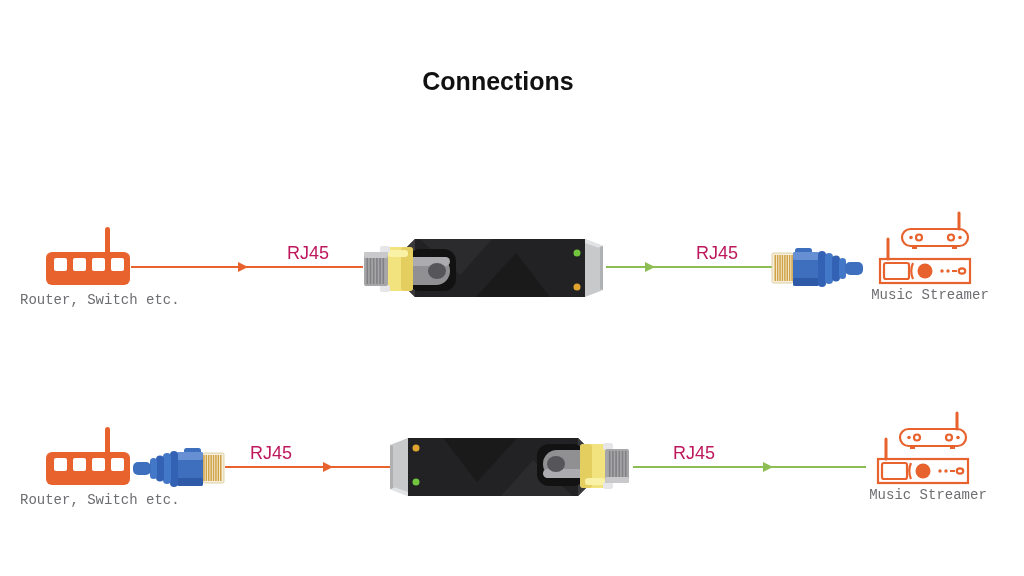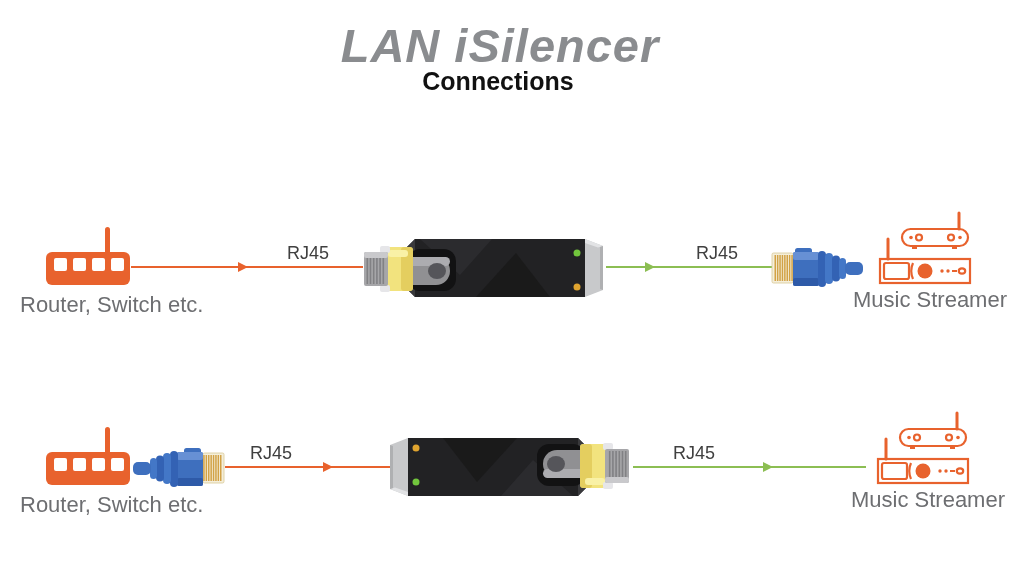--- a/index.html
+++ b/index.html
@@ -3,22 +3,22 @@
 <meta charset="utf-8">
 <style>
   html,body{margin:0;padding:0;background:#fff;}
   .stage{position:relative;width:1024px;height:576px;background:#ffffff;overflow:hidden;
          font-family:"Liberation Sans",sans-serif;}
   .abs{position:absolute;}
   .title{left:0;width:1000px;top:18px;text-align:center;font-size:47px;font-weight:bold;
          font-style:italic;color:#8A8C8F;letter-spacing:1px;}
   .subtitle{left:0;width:996px;top:67px;text-align:center;font-size:25px;font-weight:bold;color:#111;}
   .or-label{left:420px;top:354px;width:150px;text-align:center;font-size:25px;font-weight:bold;color:#111;}
-  .rj45{width:60px;text-align:center;font-size:18px;color:#404040;}
-  .devlabel{font-size:22px;color:#6D6E71;white-space:nowrap;}
+  .rj45{width:60px;text-align:center;font-size:18px;color:#be185d;}
+  .devlabel{font-size:14px;color:#6D6E71;white-space:nowrap;font-family:Liberation Mono, monospace;}
   .cable{height:2px;}
   .cable.orange{background:#E8622D;}
   .cable.green{background:#8CBE53;}
   .arrow{width:0;height:0;border-top:5px solid transparent;border-bottom:5px solid transparent;}
   .arrow.orange{border-left:10px solid #E8622D;}
   .arrow.green{border-left:10px solid #8CBE53;}
   .flip-x{transform:scaleX(-1);}
   .rot-180{transform:rotate(180deg);}
   svg{display:block;}
 </style>
@@ -112,21 +112,20 @@
       <path d="M227 6 L245 13 L240 14.5 L227 10 Z" fill="#E2E3E5"></path>
       <path d="M245 13 L245 57 L242 56 L242 14 Z" fill="#AFB0B2"></path>
       <circle cx="219" cy="20" r="3.5" fill="#72C63D"></circle>
       <circle cx="219" cy="54" r="3.5" fill="#E0A42F"></circle>
     </symbol>
   </defs>
 </svg>
 
 <div class="stage">
 
-  <div class="abs title">LAN iSilencer</div>
   <div class="abs subtitle">Connections</div>
 
   <div class="abs" style="left:46px;top:227px;width:86px;height:60px">
     <svg width="86" height="60">
         <use href="#sym-router"></use>
       </svg>
   </div>
   <div class="abs devlabel" style="left:20px;top:292px">Router, Switch etc.</div>
 
   <div class="abs cable orange" style="left:131px;top:266px;width:232px"></div>

